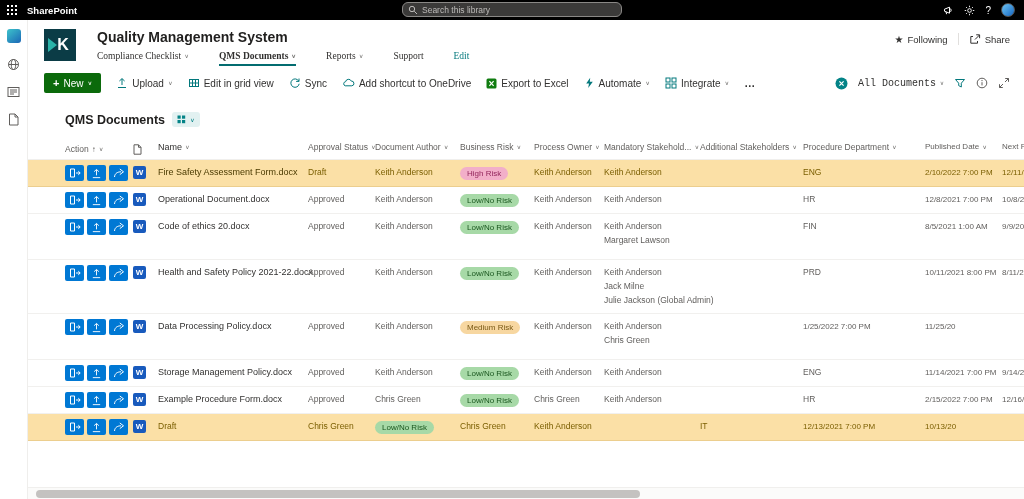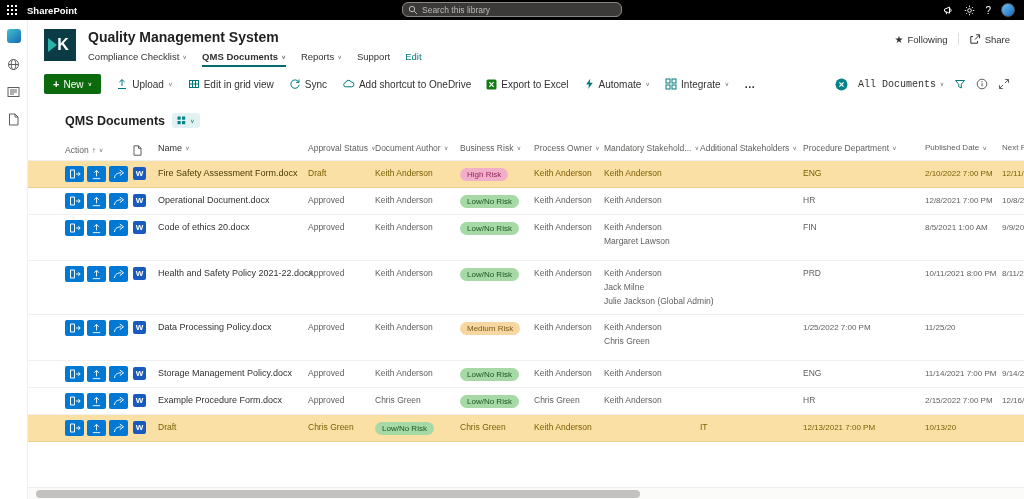--- a/index.html
+++ b/index.html
@@ -30,23 +30,23 @@
   .rail-site{display:block;width:14px;height:14px;border-radius:3px;
     background:linear-gradient(140deg,#38b6c8 15%,#1b66b6);}
   .main{flex:1;min-width:0;display:flex;flex-direction:column;position:relative;background:#fff;}
   
   .site-header{display:flex;align-items:flex-start;padding:9px 14px 0 16px;position:relative;}
   .site-logo{width:32px;height:32px;background:#0b3c46;position:relative;display:flex;align-items:center;
     justify-content:center;cursor:pointer;flex:0 0 auto;}
   .logo-tri{position:absolute;left:4px;top:9px;width:0;height:0;
     border-top:7px solid transparent;border-bottom:7px solid transparent;border-left:9px solid #2bb3a8;}
   .logo-k{color:#fff;font-weight:bold;font-size:16px;position:relative;left:3px;}
-  .site-head-text{margin-left:12px;min-width:0;}
+  .site-head-text{margin-left:21px;min-width:0;}
   .site-title{font-size:14px;font-weight:bold;color:#201f1e;cursor:pointer;}
-  .site-nav{display:flex;gap:15px;margin-top:6px;font-size:9.5px;color:#323130;align-items:flex-end;}
+  .site-nav{display:flex;gap:30px;margin-top:6px;font-size:9.5px;color:#323130;align-items:flex-end;font-family:Liberation Serif, serif;}
   .nav-item{display:flex;gap:3px;align-items:center;padding-bottom:3px;cursor:pointer;border-bottom:2px solid transparent;}
   .nav-item.active{font-weight:bold;border-bottom:2px solid #036c70;}
   .nav-item.accent{color:#03787c;}
   .chev{font-size:6.5px;color:#7a7977;transform:scaleY(.85);}
   .chev-w{color:#fff;}
   .header-actions{position:absolute;right:14px;top:13px;display:flex;gap:10px;font-size:9.5px;color:#323130;align-items:center;}
   .ha-item{display:flex;align-items:center;gap:4px;cursor:pointer;}
   .ha-sep{width:1px;height:12px;background:#e1dfdd;}
   .star{font-size:10px;color:#323130;}
   

